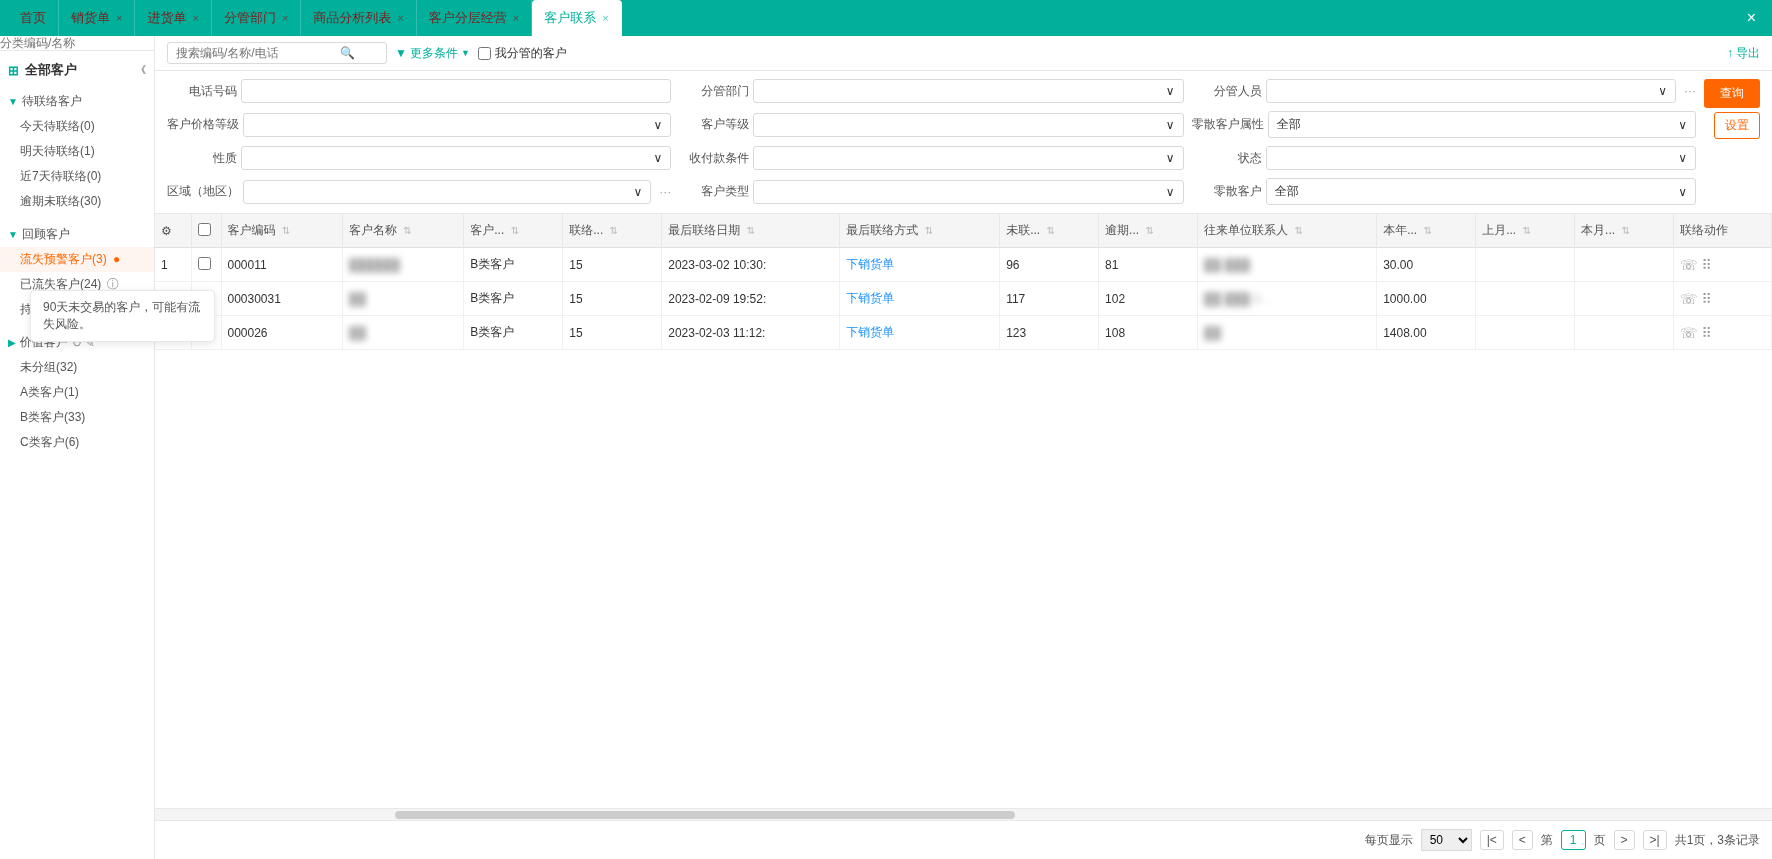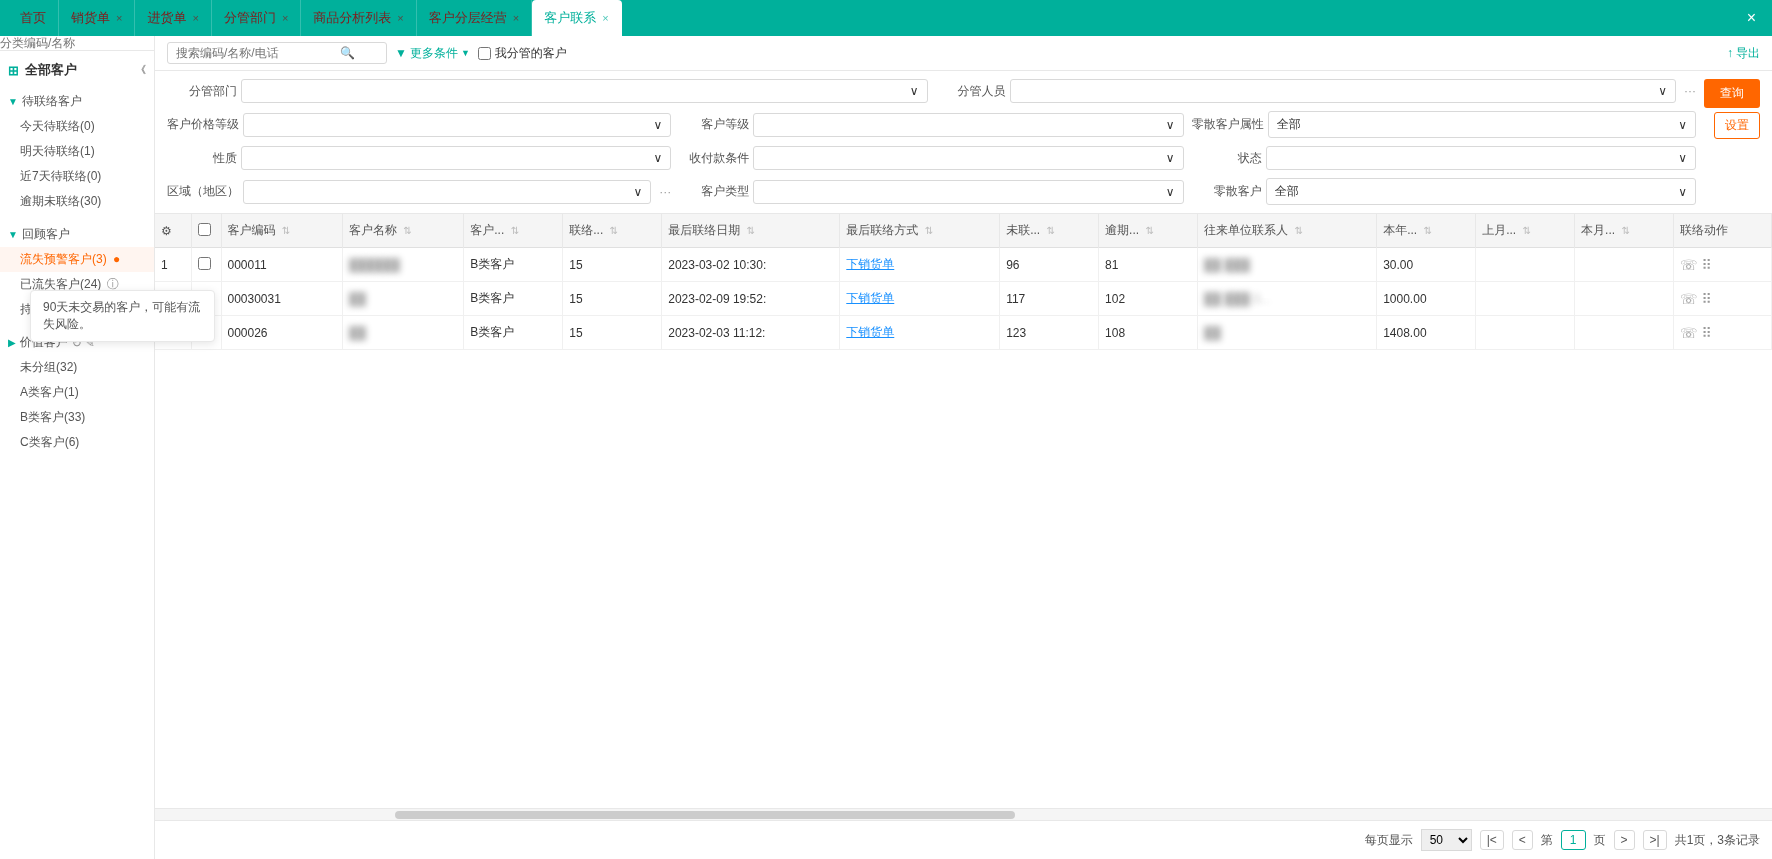--- a/index.html
+++ b/index.html
@@ -157,21 +157,21 @@
       padding: 8px 6px; text-align: left; color: #555; font-weight: normal;
       white-space: nowrap; border-right: 1px solid #e8e8e8;
       position: relative;
     }
     thead th .sort-icon { color: #bbb; margin-left: 3px; font-size: 10px; }
     tbody tr { border-bottom: 1px solid #f0f0f0; }
     tbody td {
       padding: 8px 6px; color: #333;
       border-right: 1px solid #f0f0f0; white-space: nowrap;
     }
-    .link-text { color: #1890ff; cursor: pointer; text-decoration: underline; }
+    .link-text { color: #1890ff; cursor: pointer; }
     .blurred { color: transparent; text-shadow: 0 0 6px rgba(0,0,0,0.3); user-select: none; }
     .action-icons { display: flex; gap: 4px; }
     .action-icon { color: #999; cursor: pointer; font-size: 14px; }
 
     
     .pagination {
       display: flex; align-items: center; justify-content: flex-end;
       padding: 8px 12px; background: #fff; border-top: 1px solid #e8e8e8;
       gap: 8px; font-size: 12px; color: #555;
     }
@@ -328,20 +328,24 @@
         <span>↑</span>
         <span>导出</span>
       </div>
     </div>
 
     <div class="advanced-filter">
       <div style="display:flex; gap:8px;">
         <div style="flex:1;">
 
           <div class="filter-row">
+            <div class="filter-field">
+              <span class="filter-label">电话号码</span>
+              <input class="filter-input" style="flex: 2 1 0%;">
+            </div>
             <div class="filter-field">
               <span class="filter-label">分管部门</span>
               <div class="filter-select" style="flex:2;">
                 <span class="filter-select-text"></span>
                 <span>∨</span>
               </div>
             </div>
             <div class="filter-field">
               <span class="filter-label">分管人员</span>
               <div class="filter-select" style="flex:2;">

